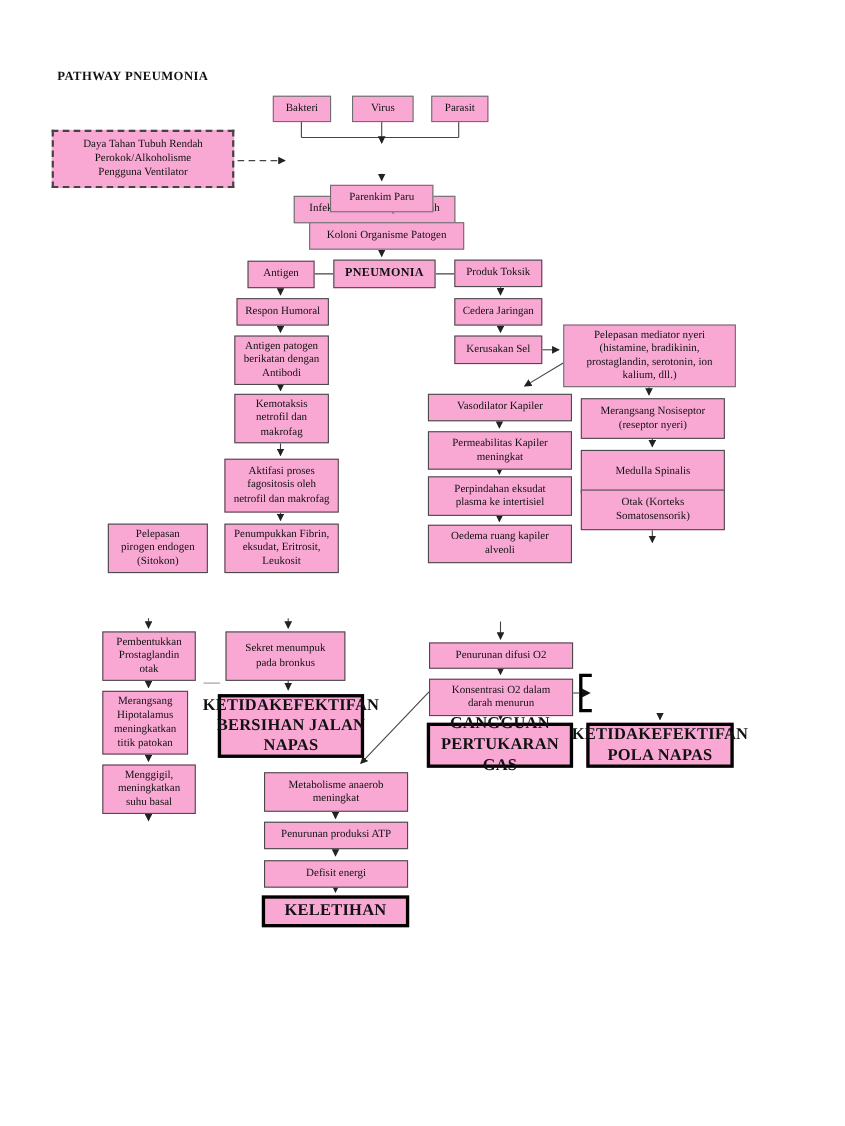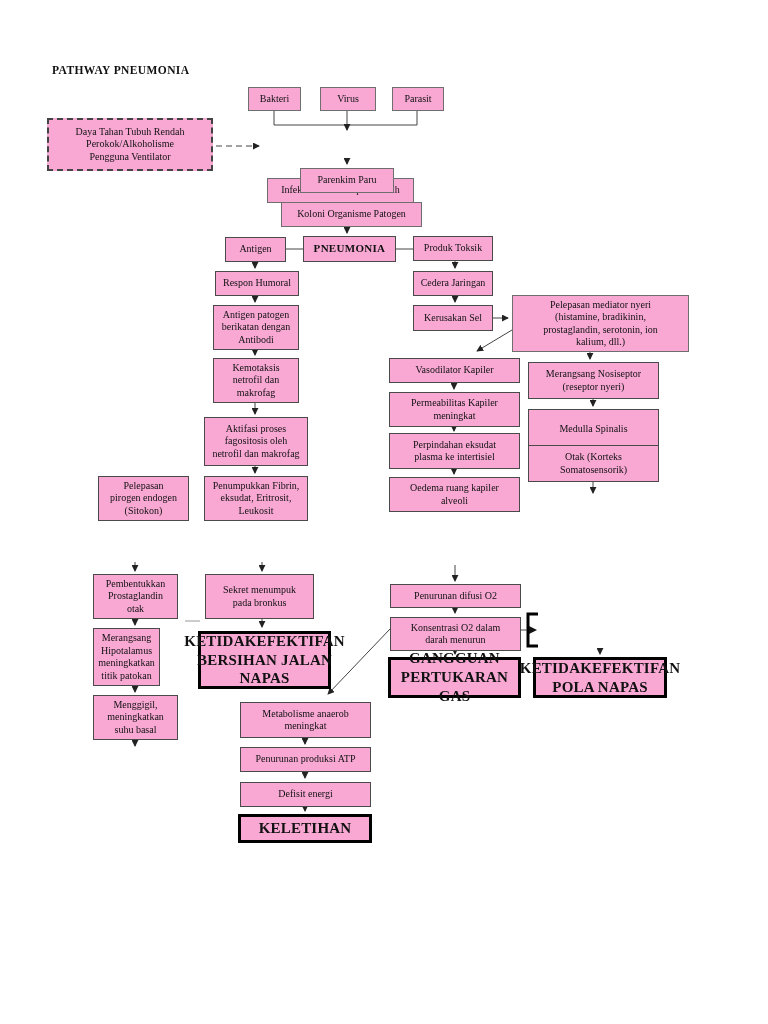--- a/index.html
+++ b/index.html
@@ -120,41 +120,41 @@
 netrofil dan makrofag</div>
   <div class="node" style="left:204px;top:476px;width:104px;height:45px;">Penumpukkan Fibrin,
 eksudat, Eritrosit,
 Leukosit</div>
   <div class="node" style="left:98px;top:476px;width:91px;height:45px;">Pelepasan
 pirogen endogen
 (Sitokon)</div>
 
   <div class="node" style="left:413px;top:271px;width:80px;height:25px;">Cedera Jaringan</div>
   <div class="node" style="left:413px;top:305px;width:80px;height:26px;">Kerusakan Sel</div>
-  <div class="node gray" style="left:512px;top:295px;width:177px;height:57px;">Pelepasan mediator nyeri
+  <div class="node gray" style="left:512px;top:295px;width:157px;height:57px;">Pelepasan mediator nyeri
 (histamine, bradikinin,
 prostaglandin, serotonin, ion
 kalium, dll.)</div>
   <div class="node" style="left:389px;top:358px;width:131px;height:25px;">Vasodilator Kapiler</div>
   <div class="node" style="left:389px;top:392px;width:131px;height:35px;">Permeabilitas Kapiler
 meningkat</div>
   <div class="node" style="left:389px;top:433px;width:131px;height:36px;">Perpindahan eksudat
 plasma ke intertisiel</div>
   <div class="node" style="left:389px;top:477px;width:131px;height:35px;">Oedema ruang kapiler
 alveoli</div>
   <div class="node" style="left:528px;top:362px;width:131px;height:37px;">Merangsang Nosiseptor
 (reseptor nyeri)</div>
   <div class="node" style="left:528px;top:409px;width:131px;height:40px;">Medulla Spinalis</div>
   <div class="node" style="left:528px;top:445px;width:131px;height:37px;">Otak (Korteks
 Somatosensorik)</div>
 
   <div class="node" style="left:93px;top:574px;width:85px;height:45px;">Pembentukkan
 Prostaglandin
 otak</div>
-  <div class="node" style="left:93px;top:628px;width:67px;height:58px;">Merangsang
+  <div class="node" style="left:93px;top:628px;width:78px;height:58px;">Merangsang
 Hipotalamus
 meningkatkan
 titik patokan</div>
   <div class="node" style="left:93px;top:695px;width:85px;height:45px;">Menggigil,
 meningkatkan
 suhu basal</div>
 
   <div class="node" style="left:205px;top:574px;width:109px;height:45px;">Sekret menumpuk
 pada bronkus</div>
   <div class="node diag" style="left:198px;top:631px;width:133px;height:58px;">KETIDAKEFEKTIFAN

